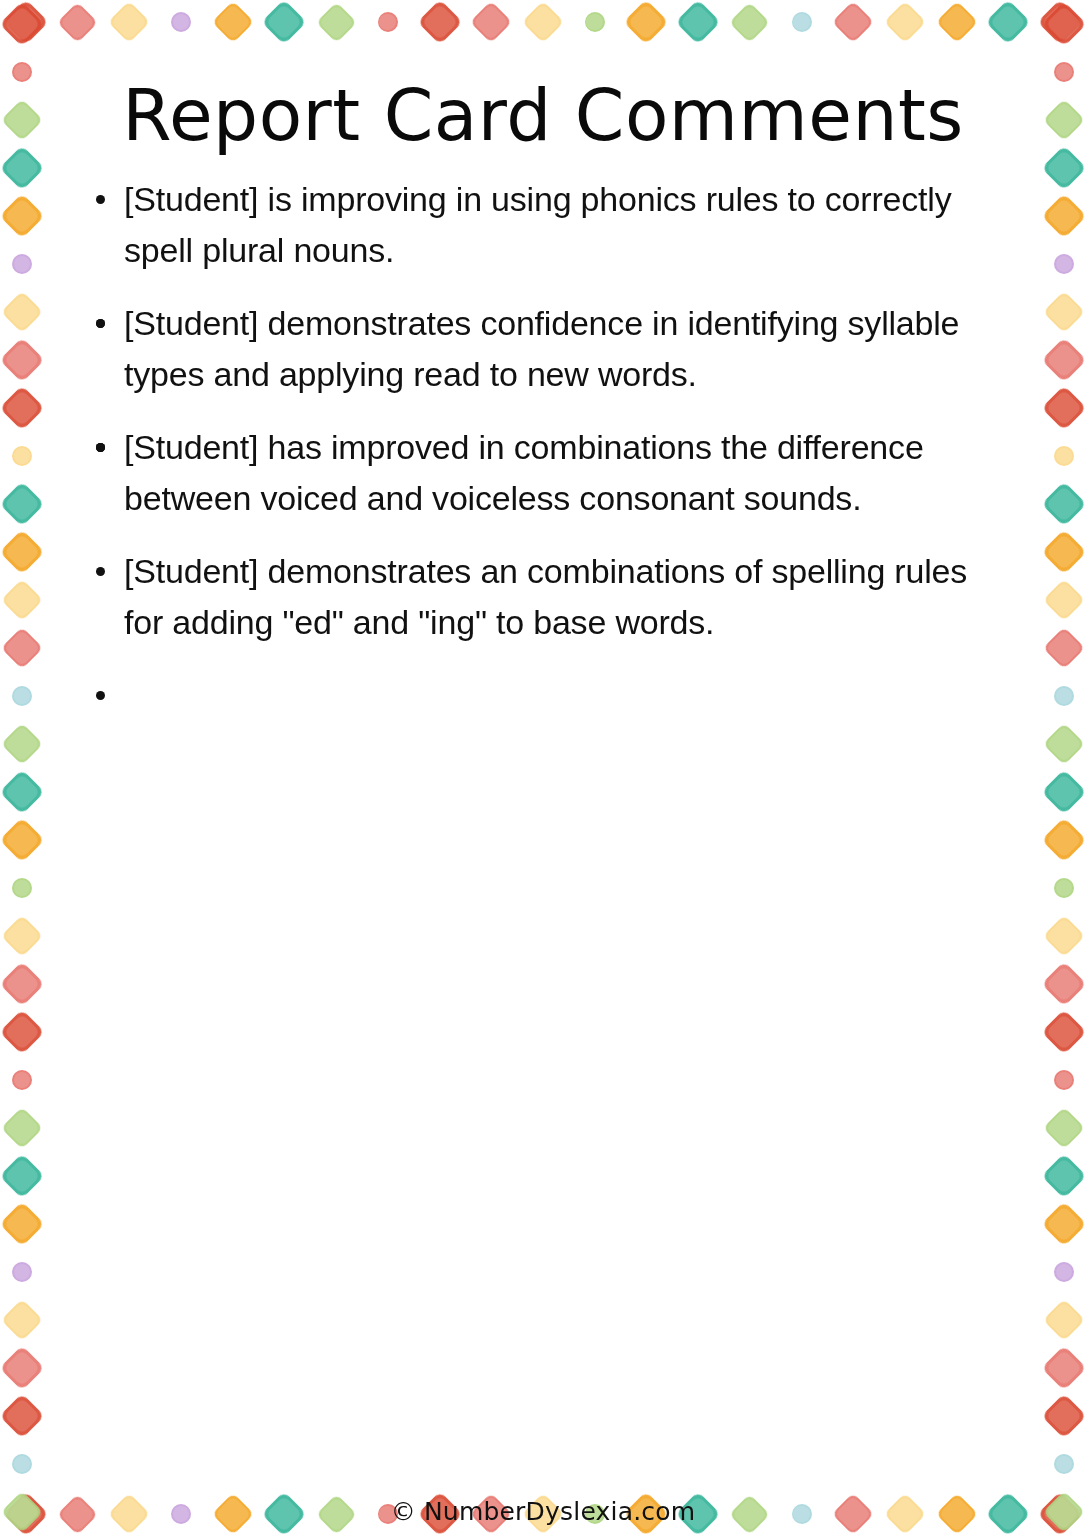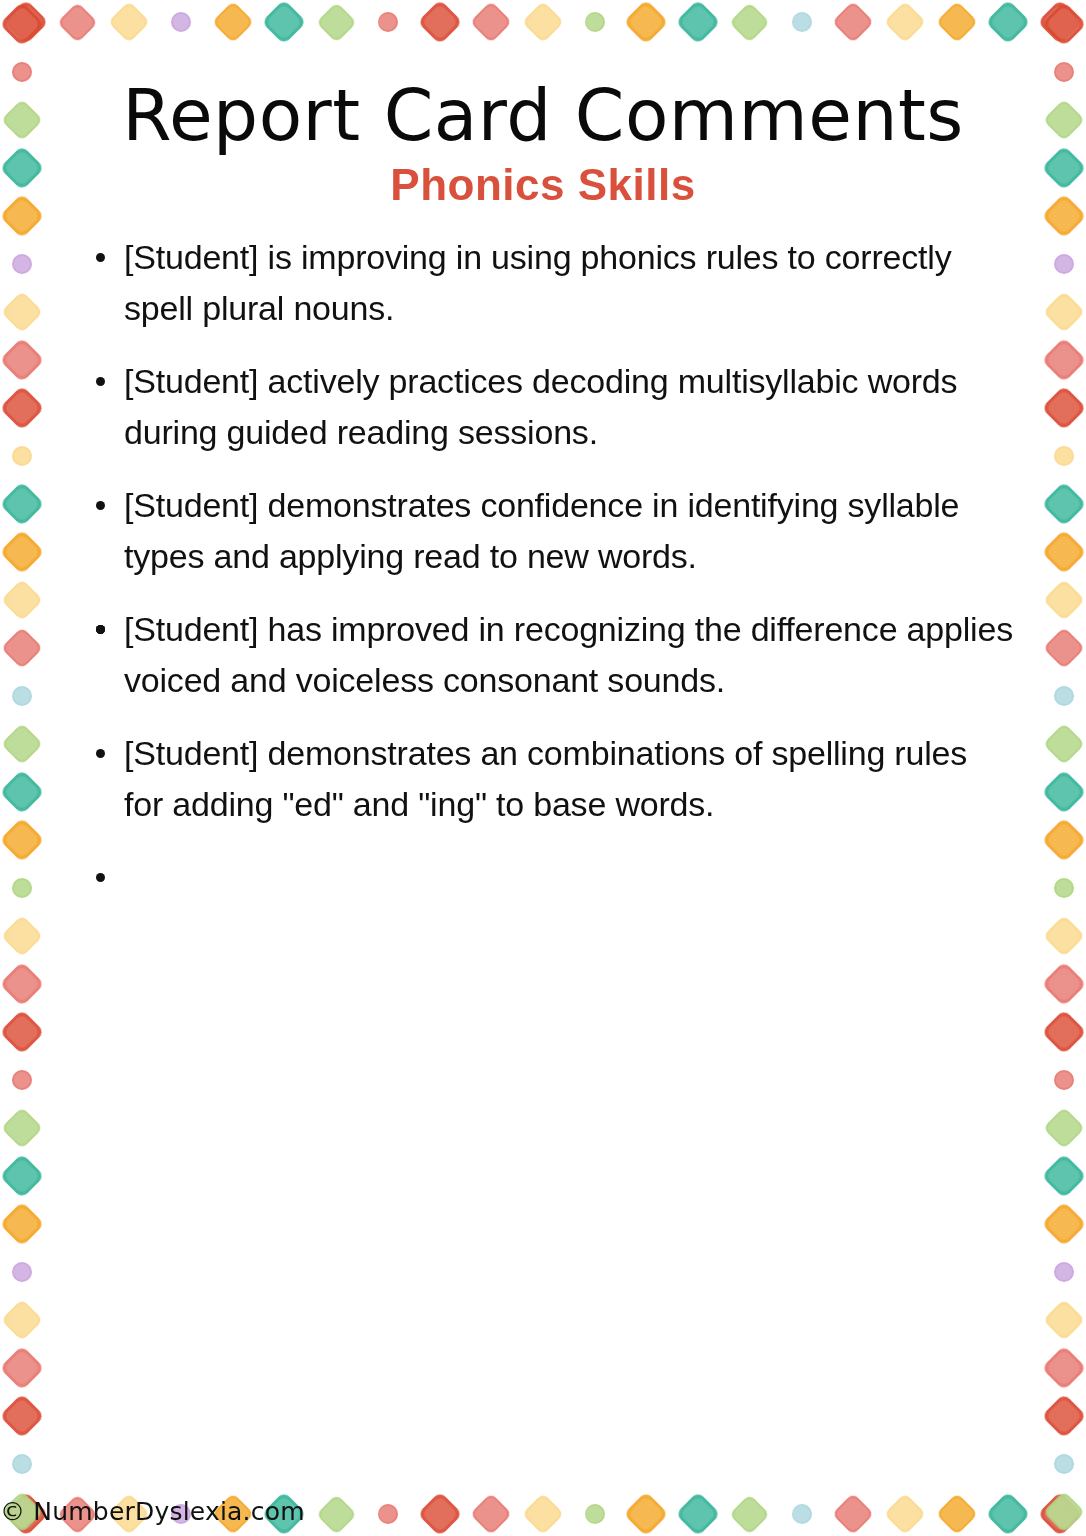--- a/index.html
+++ b/index.html
@@ -105,21 +105,21 @@
     height: 9px;
     background: #111111;
     border-radius: 50%;
   }
 
   .footer {
     position: absolute;
     left: 0;
     right: 0;
     bottom: 10px;
-    text-align: left;
+    text-align: center;
     font-family: "DejaVu Sans", sans-serif;
     font-size: 25px;
     color: #111111;
     letter-spacing: 0.2px;
   }
 </style>
 </head>
 <body>
 
 <div id="poster">
@@ -236,29 +236,28 @@
       <div class="gem" style="width: 32px; height: 32px; left: 20px; top: 1352px; background: rgb(232, 118, 111);"></div>
       <div class="gem" style="width: 32px; height: 32px; left: 20px; top: 1400px; background: rgb(219, 74, 51);"></div>
       <div class="gem round" style="width: 20px; height: 20px; left: 26px; top: 1454px; background: rgb(169, 215, 221);"></div>
       <div class="gem" style="width: 30px; height: 30px; left: 21px; top: 1497px; background: rgb(174, 213, 129);"></div>
     </div>
 
   <div class="content">
 
     <h1 class="title">Report Card Comments</h1>
 
-    <h2 class="subtitle">Phonics Skills</h2>
 
     <ul class="comment-list">
         <li class="comment-item"><span class="bullet-dot"></span><span>[Student] is improving in using phonics rules to correctly spell plural nouns.</span></li>
-        <li class="comment-item"><span class="bullet-dot"></span><span>[Student] actively practices decoding multisyllabic words during guided reading sessions.</span></li>
+        <li class="comment-item"><span class="bullet-dot"></span></li>
         <li class="comment-item"><span class="bullet-dot"></span><span>[Student] demonstrates confidence in identifying syllable types and applying read to new words.</span></li>
         <li class="comment-item"><span class="bullet-dot"></span></li>
         <li class="comment-item"><span class="bullet-dot"></span></li>
-        <li class="comment-item"><span class="bullet-dot"></span><span>[Student] has improved in recognizing the difference applies voiced and voiceless consonant sounds.</span></li>
+        <li class="comment-item"><span class="bullet-dot"></span><span>[Student] has improved in combinations the difference between voiced and voiceless consonant sounds.</span></li>
         <li class="comment-item"><span class="bullet-dot"></span><span>[Student] demonstrates an combinations of spelling rules for adding "ed" and "ing" to base words.</span></li>
         <li class="comment-item"><span class="bullet-dot"></span></li>
       </ul>
 
   </div>
 
   <div class="footer">© NumberDyslexia.com</div>
 
 </div>
 

